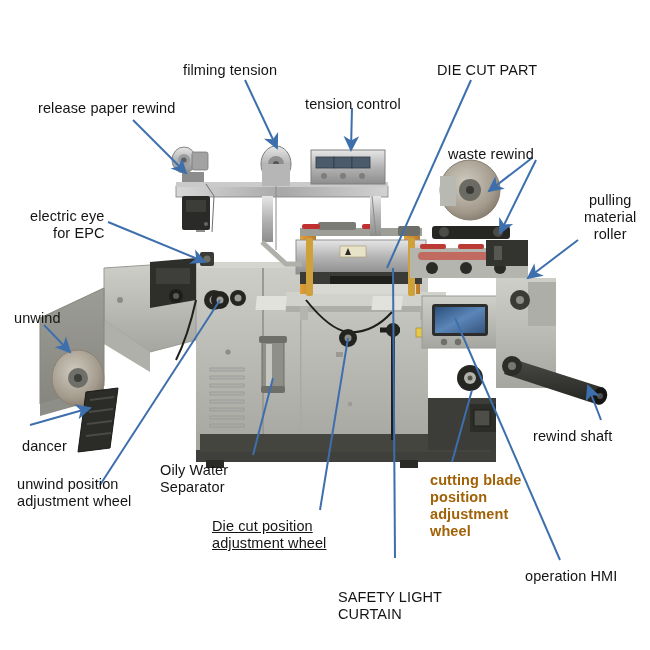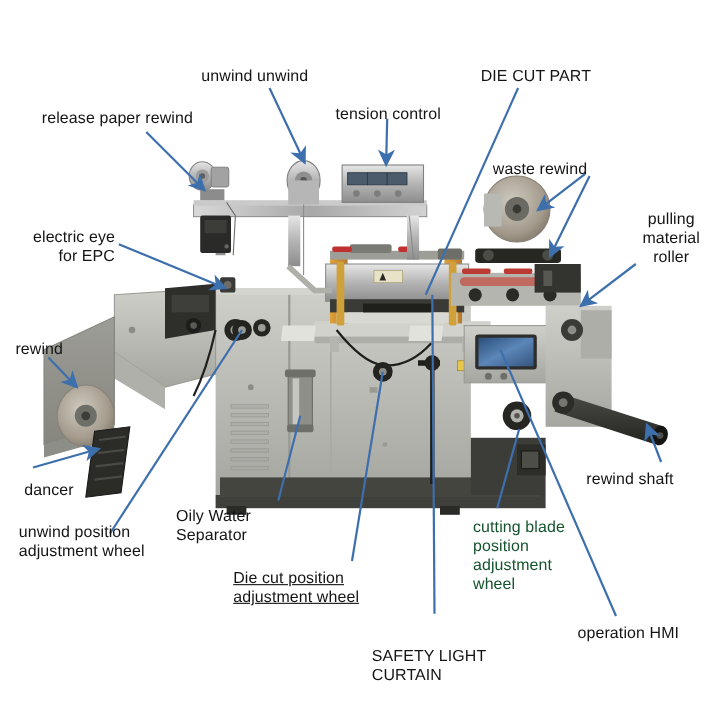--- a/index.html
+++ b/index.html
@@ -338,36 +338,36 @@
         <polyline points="253,455 273,378" stroke="#3d6fad"></polyline>
         <polyline points="452,462 472,390" stroke="#3d6fad"></polyline>
         <polyline points="100,485 220,300" stroke="#3d6fad"></polyline>
         <polyline points="320,510 348,338" stroke="#3d6fad"></polyline>
         <polyline points="395,558 393,268" stroke="#3d6fad"></polyline>
         <polyline points="560,560 455,318" stroke="#3d6fad"></polyline>
       </g>
   </svg>
 
   <div id="label-layer">
-      <div class="label" style="left: 183px; top: 62px; color: rgb(20, 20, 20);">unwind unwind</div>
+      <div class="label" style="left: 183px; top: 62px; color: rgb(20, 20, 20);">filming tension</div>
       <div class="label" style="left: 437px; top: 62px; color: rgb(20, 20, 20);">DIE CUT PART</div>
       <div class="label" style="left: 38px; top: 100px; color: rgb(20, 20, 20);">release paper rewind</div>
       <div class="label" style="left: 305px; top: 96px; color: rgb(20, 20, 20);">tension control</div>
       <div class="label" style="left: 448px; top: 146px; color: rgb(20, 20, 20);">waste rewind</div>
       <div class="label" style="left: 584px; top: 192px; color: rgb(20, 20, 20); text-align: center;">pulling
 material
 roller</div>
       <div class="label" style="left: 30px; top: 208px; color: rgb(20, 20, 20); text-align: right;">electric eye
 for EPC</div>
-      <div class="label" style="left: 14px; top: 310px; color: rgb(20, 20, 20);">rewind</div>
+      <div class="label" style="left: 14px; top: 310px; color: rgb(20, 20, 20);">unwind</div>
       <div class="label" style="left: 22px; top: 438px; color: rgb(20, 20, 20);">dancer</div>
       <div class="label" style="left: 533px; top: 428px; color: rgb(20, 20, 20);">rewind shaft</div>
       <div class="label" style="left: 160px; top: 462px; color: rgb(20, 20, 20);">Oily Water
 Separator</div>
-      <div class="label" style="left: 430px; top: 472px; color: #14532d;">cutting blade
+      <div class="label" style="left: 430px; top: 472px; color: #a16207; font-weight: bold;">cutting blade
 position
 adjustment
 wheel</div>
       <div class="label" style="left: 17px; top: 476px; color: rgb(20, 20, 20);">unwind position
 adjustment wheel</div>
       <div class="label" style="left: 212px; top: 518px; color: rgb(20, 20, 20); text-decoration: underline;">Die cut position
 adjustment wheel</div>
       <div class="label" style="left: 338px; top: 589px; color: rgb(20, 20, 20);">SAFETY LIGHT
 CURTAIN</div>
       <div class="label" style="left: 525px; top: 568px; color: rgb(20, 20, 20);">operation HMI</div>

